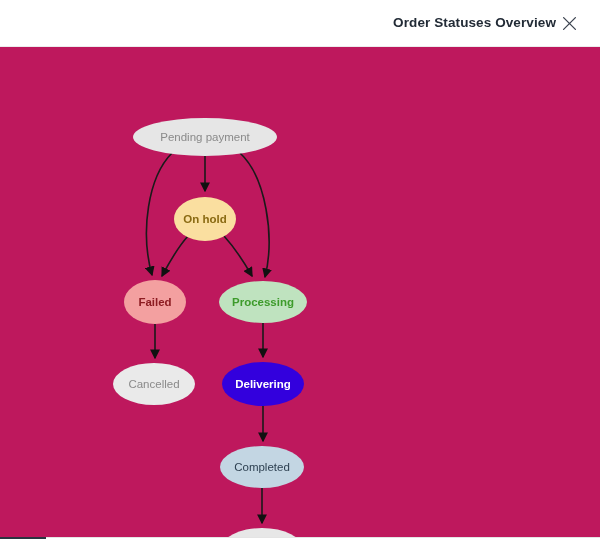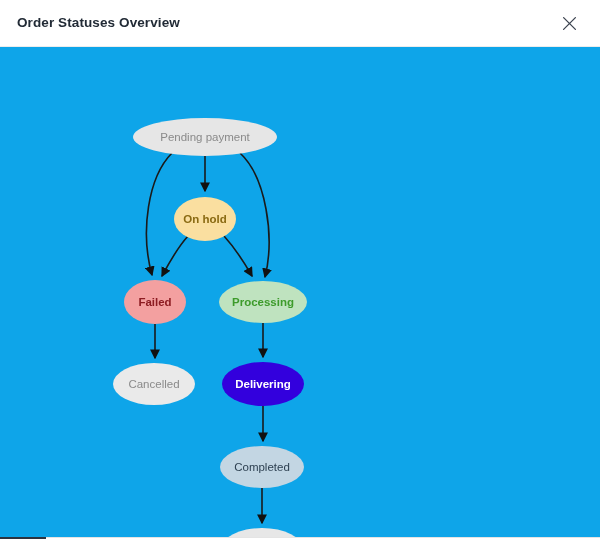--- a/index.html
+++ b/index.html
@@ -21,21 +21,21 @@
     display: flex;
     flex-direction: column;
     position: relative;
   }
   .modal-header {
     height: 47px;
     min-height: 47px;
     box-sizing: border-box;
     display: flex;
     align-items: center;
-    justify-content: space-between;
+    justify-content: flex-end;
     padding: 0 18px 0 17px;
     border-bottom: 1px solid #ececec;
     background: #ffffff;
   }
   .modal-title {
     font-size: 13.5px;
     font-weight: bold;
     color: #222b36;
     letter-spacing: 0.1px;
     line-height: 1;
@@ -52,21 +52,21 @@
     border: none;
     padding: 0;
   }
   .close-btn svg {
     display: block;
   }
   .modal-body {
     flex: 1;
     position: relative;
     overflow: hidden;
-    background: #0ea5e9;
+    background: #be185d;
   }
   .graph-wrap {
     position: absolute;
     inset: 0;
   }
   .graph-svg {
     display: block;
   }
   .node-label {
     font-family: "Liberation Sans", sans-serif;

